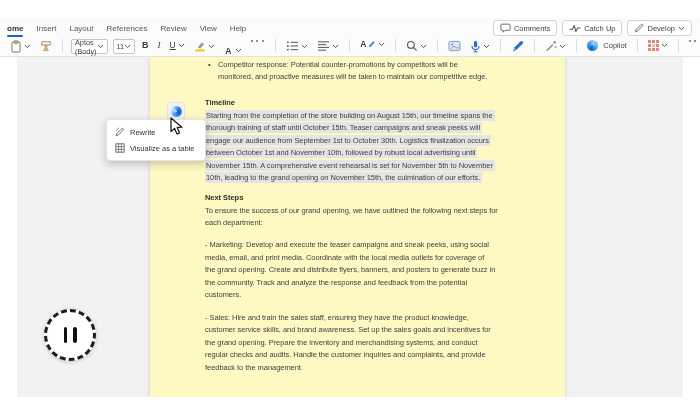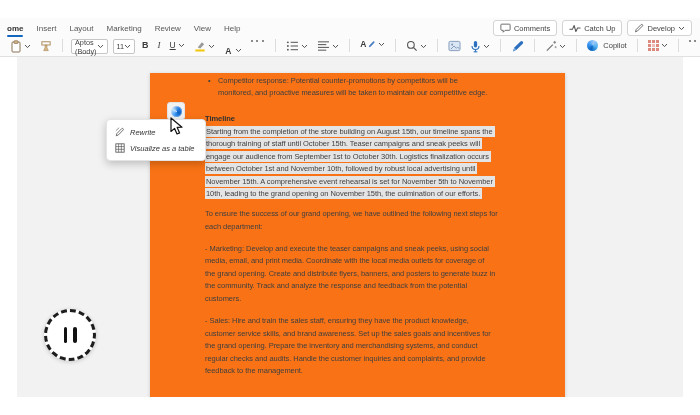--- a/index.html
+++ b/index.html
@@ -26,57 +26,57 @@
   .colorbar { display:block; height:2.2px; margin-top:1px; border-radius:1px; }
   .dots span { display:inline-block; width:2px; height:2px; border-radius:50%; background:#666; margin-right:1.5px; }
   .chev { width:7px; height:5px; flex:none; }
   .cop-logo { width:11px; height:11px; border-radius:50%; background:conic-gradient(from 200deg,#0a64c0,#3f9af5,#9ec9f7,#53b0f0,#0a64c0); flex:none; }
   .cop-lab { font-size:7.5px; color:#444; margin-left:3px; }
   .gridicon { display:grid; grid-template-columns:repeat(3,3px); grid-template-rows:repeat(3,3px); gap:1px; }
   .gridicon i { background:#dd8a7e; } .gridicon i:nth-child(5){ background:#f0b9b1; }
 
   
   .canvas { position:absolute; left:17px; top:57px; width:666px; height:340px; background:#f2f2f2; overflow:hidden; }
-  .page { position:absolute; left:133px; top:16px; width:415px; height:340px; background:#f97316; box-shadow:0 1px 4px rgba(0,0,0,.16); padding:2px 45px 0 55px; overflow:hidden; }
+  .page { position:absolute; left:133px; top:0; width:415px; height:340px; background:#fef9c3; box-shadow:0 1px 4px rgba(0,0,0,.16); padding:2px 45px 0 55px; overflow:hidden; }
   .doc { font-size:7.5px; line-height:12.45px; color:#3f3f3f; letter-spacing:-0.05px; }
   .doc .p { white-space:pre-line; }
   .bullet { position:relative; padding-left:13px; margin-bottom:13px; }
   .bullet::before { content:"•"; position:absolute; left:3px; top:0; color:#3f3f3f; }
   .h { font-weight:700; color:#2f2f2f; }
   .hl span { background:#e4e4e4; box-decoration-break:clone; -webkit-box-decoration-break:clone; padding:0.5px 2px 1.5px 1px; }
   .mb8 { margin-bottom:8px; } .mb10 { margin-bottom:10px; }
 
   
   .copi-btn { position:absolute; left:150px; top:45px; width:18px; height:18px; background:#f1f1f1; border:1px solid #e3e3e3; border-radius:3px; display:flex; align-items:center; justify-content:center; }
   .copi-btn i { width:11px; height:11px; border-radius:50%; background:conic-gradient(from 120deg,#0b61c4,#3f9af5,#bfe0fb,#2a7de1,#0b61c4); box-shadow:inset 0 0 0 1px rgba(255,255,255,.25); }
 
   
   .ctxmenu { position:absolute; left:89px; top:62px; width:100px; background:#fff; border:1px solid #e4e4e4; border-radius:4px; box-shadow:0 3px 9px rgba(0,0,0,.22); padding:4px 0; z-index:5; }
-  .ctxitem { display:flex; align-items:center; gap:5px; height:16px; padding:0 8px; font-size:7.5px; color:#333; white-space:nowrap;font-style:italic; }
+  .ctxitem { display:flex; align-items:center; gap:5px; height:16px; padding:0 8px; font-size:7.5px; color:#333; white-space:nowrap; }
 
   
   .cursor { position:absolute; left:152px; top:60px; z-index:9; }
 
   
   .pausebtn { position:absolute; left:27px; top:252px; width:52px; height:52px; border-radius:50%; background:#fff; border:3.5px dashed #1d1d1d; box-shadow:0 1px 4px rgba(0,0,0,.18); display:flex; align-items:center; justify-content:center; gap:6px; }
   .pausebtn i { width:3.5px; height:16px; background:#111; border-radius:2px; }
 
   svg { display:block; flex:none; }
 </style>
 </head>
 <body>
 
 <div class="stage">
 
   <div class="ribbon">
     <div class="menurow">
       <span class="tab active">ome</span>
       <span class="tab">Insert</span>
       <span class="tab">Layout</span>
-      <span class="tab">Marketing</span>
+      <span class="tab">References</span>
       <span class="tab">Review</span>
       <span class="tab">View</span>
       <span class="tab">Help</span>
 
       <div class="menubtns">
         <div class="mbtn">
           <span>
             <svg width="11" height="10" viewBox="0 0 14 13">
                 <path d="M2 1.5 h10 a1 1 0 0 1 1 1 v6 a1 1 0 0 1 -1 1 H6.5 L4 12 v-2.5 H2 a1 1 0 0 1 -1 -1 v-6 a1 1 0 0 1 1 -1 Z" fill="none" stroke="#555" stroke-width="1.1"></path>
               </svg>
@@ -299,20 +299,21 @@
       <div class="doc">
         <div class="p bullet"><span>Competitor response: Potential counter-promotions by competitors will be
 monitored, and proactive measures will be taken to maintain our competitive edge.</span></div>
         <div class="h">Timeline</div>
         <div class="p hl mb8"><span>Starting from the completion of the store building on August 15th, our timeline spans the
 thorough training of staff until October 15th. Teaser campaigns and sneak peeks will
 engage our audience from September 1st to October 30th. Logistics finalization occurs
 between October 1st and November 10th, followed by robust local advertising until
 November 15th. A comprehensive event rehearsal is set for November 5th to November
 10th, leading to the grand opening on November 15th, the culmination of our efforts.</span></div>
+        <div class="h">Next Steps</div>
         <div class="p mb10"><span>To ensure the success of our grand opening, we have outlined the following next steps for
 each department:</span></div>
         <div class="p mb10"><span>- Marketing: Develop and execute the teaser campaigns and sneak peeks, using social
 media, email, and print media. Coordinate with the local media outlets for coverage of
 the grand opening. Create and distribute flyers, banners, and posters to generate buzz in
 the community. Track and analyze the response and feedback from the potential
 customers.</span></div>
         <div class="p"><span>- Sales: Hire and train the sales staff, ensuring they have the product knowledge,
 customer service skills, and brand awareness. Set up the sales goals and incentives for
 the grand opening. Prepare the inventory and merchandising systems, and conduct

